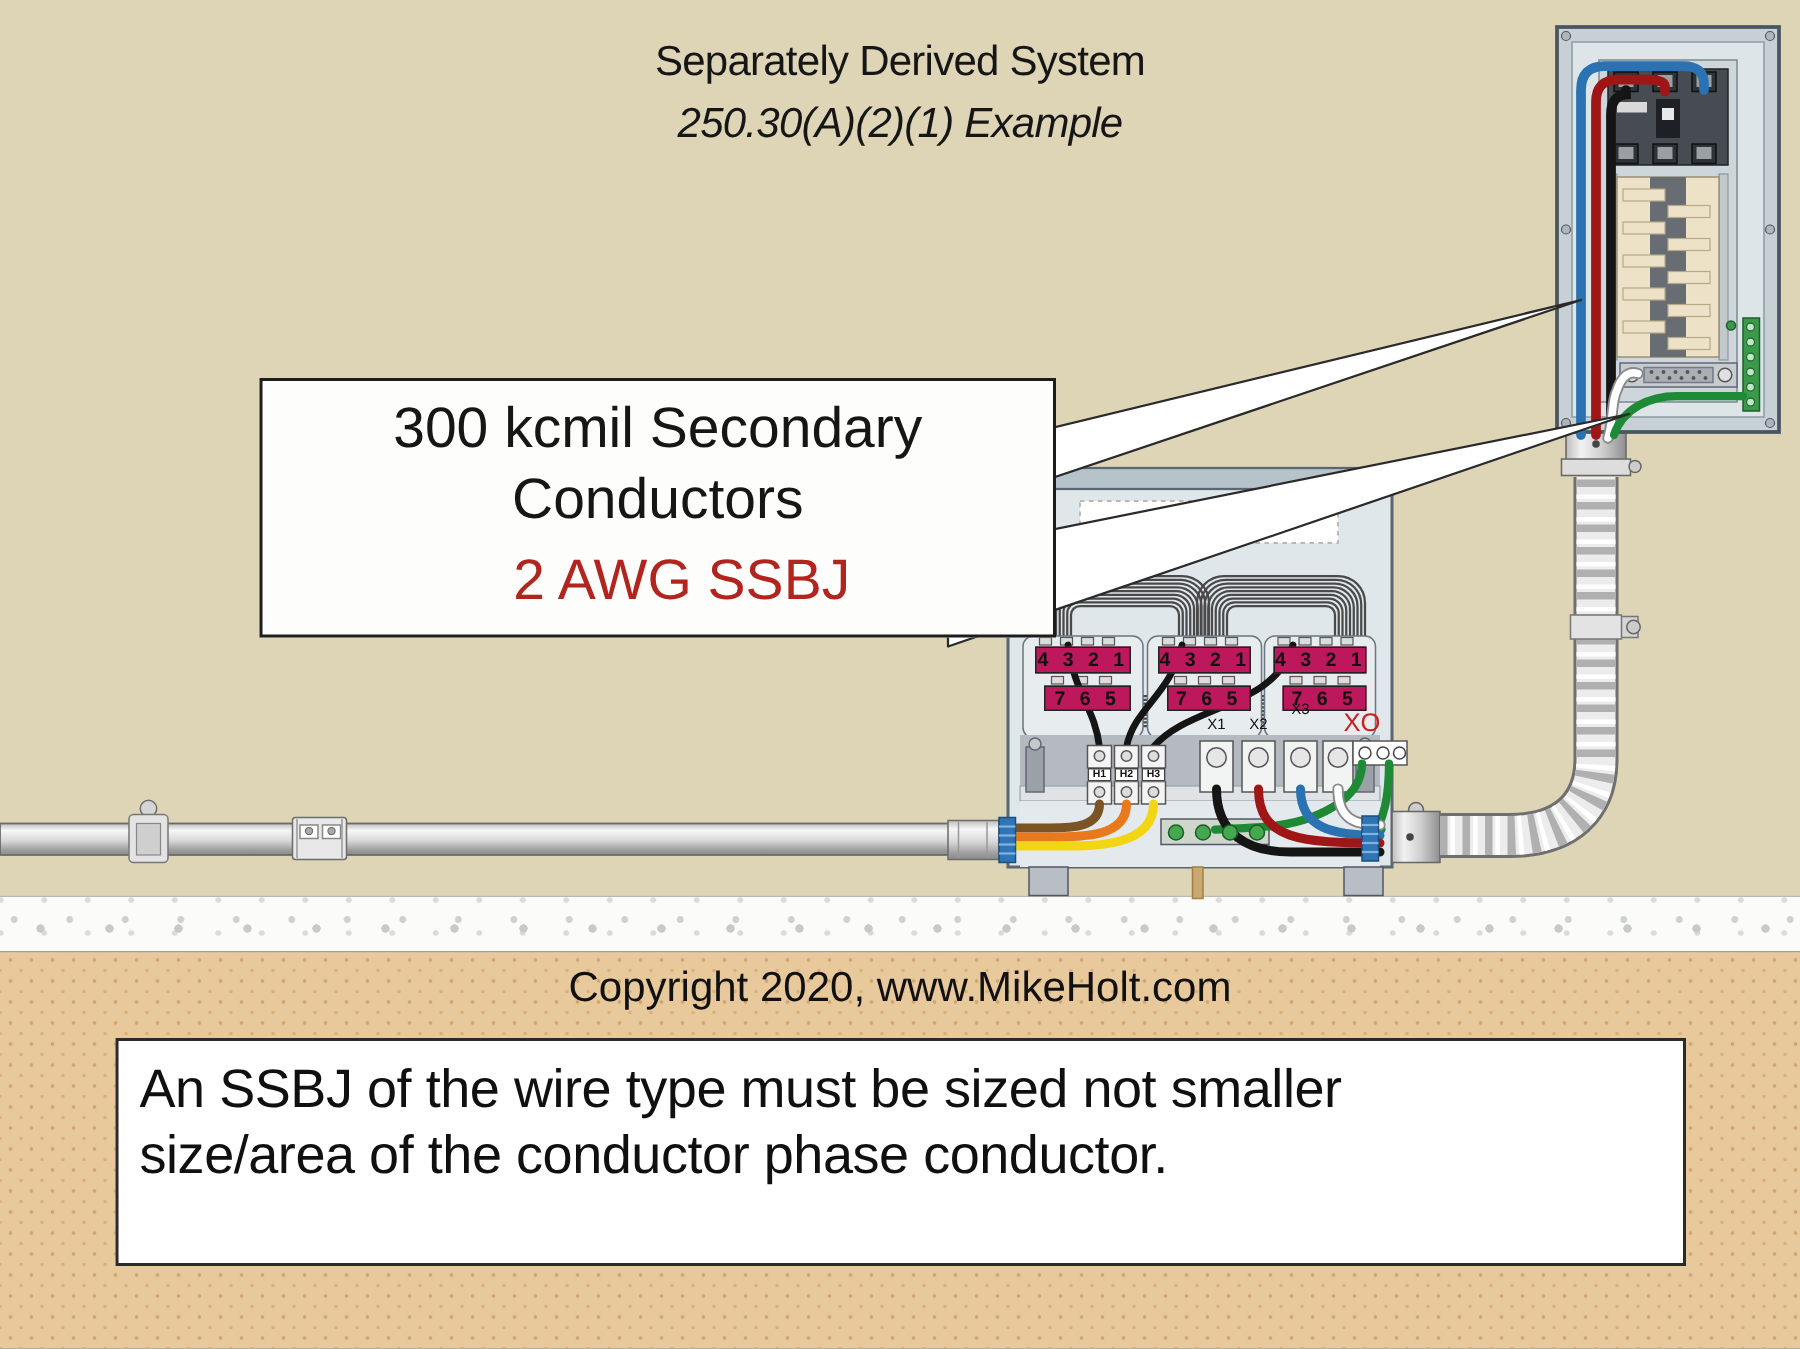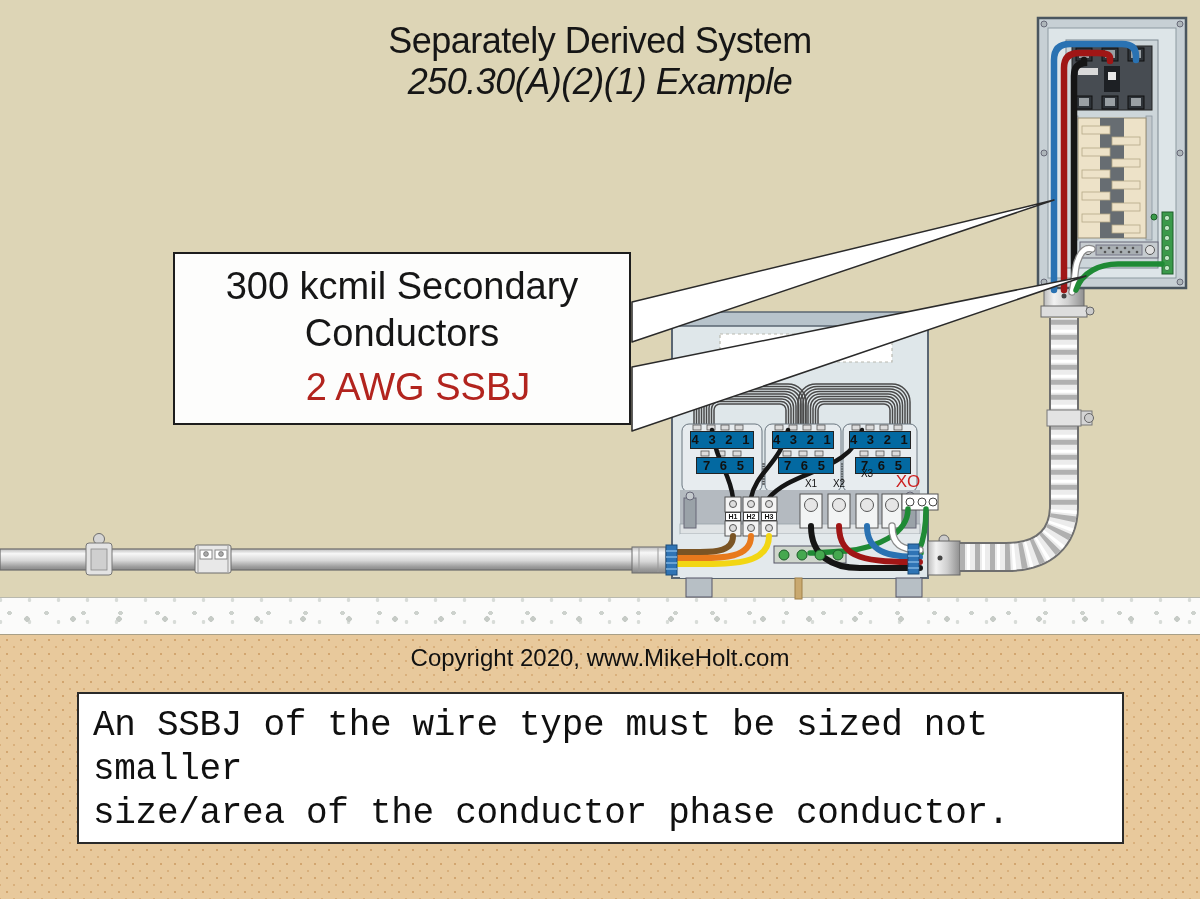--- a/index.html
+++ b/index.html
@@ -26,43 +26,43 @@
     background-image:
       radial-gradient(circle, #c6cbc6 2.6px, rgba(0,0,0,0) 3px),
       radial-gradient(circle, #d8dcd8 1.7px, rgba(0,0,0,0) 2.1px),
       radial-gradient(circle, #cdd2cd 2.1px, rgba(0,0,0,0) 2.5px);
     background-size:46px 30px, 29px 22px, 37px 26px;
     background-position:4px 6px, 15px 13px, 28px 2px;
   }
   
   .title{
     position:absolute;left:0;top:20px;width:1200px;text-align:center;
-    color:#161616;font-size:36px;line-height:41px;letter-spacing:-0.5px;
+    color:#161616;font-size:28px;line-height:41px;letter-spacing:-0.5px;
   }
   .title .line3{font-style:italic;}
   .callout{
-    position:absolute;left:173px;top:252px;width:458px;height:173px;
+    position:absolute;left:173px;top:252px;width:531px;height:173px;
     background:#fdfdfc;border:2px solid #1d1d1d;box-sizing:border-box;
     text-align:center;color:#161616;font-size:38px;line-height:47px;
   }
   .callout .pad{padding-top:9px;}
   .callout .accent{margin-top:7px;}
   .copyright{
     position:absolute;left:0;top:646px;width:1200px;text-align:center;
-    color:#111;font-size:24px;line-height:24px;
+    color:#111;font-size:28px;line-height:24px;
   }
   .footer-box{
     position:absolute;left:77px;top:692px;width:1047px;height:152px;
     background:#fff;border:2px solid #2a2a2a;box-sizing:border-box;
     color:#101010;font-size:36px;line-height:44px;
-    padding:10px 14px;letter-spacing:-0.3px;font-family:Liberation Mono, monospace;
+    padding:10px 14px;letter-spacing:-0.3px;
   }
   
   .tstrip{
-    position:absolute;background:#0369a1;border:1px solid #222;box-sizing:border-box;
+    position:absolute;background:#be185d;border:1px solid #222;box-sizing:border-box;
     color:#111;font-weight:bold;font-size:13px;text-align:center;
     letter-spacing:3px;line-height:15px;white-space:nowrap;overflow:hidden;
   }
   .hlabel{
     position:absolute;background:#fff;border:1px solid #444;box-sizing:border-box;
     color:#111;font-weight:bold;font-size:7px;line-height:7px;text-align:center;
     width:16px;height:9px;
   }
   .xlabel{
     position:absolute;color:#111;font-size:10px;line-height:17px;text-align:center;width:30px;

